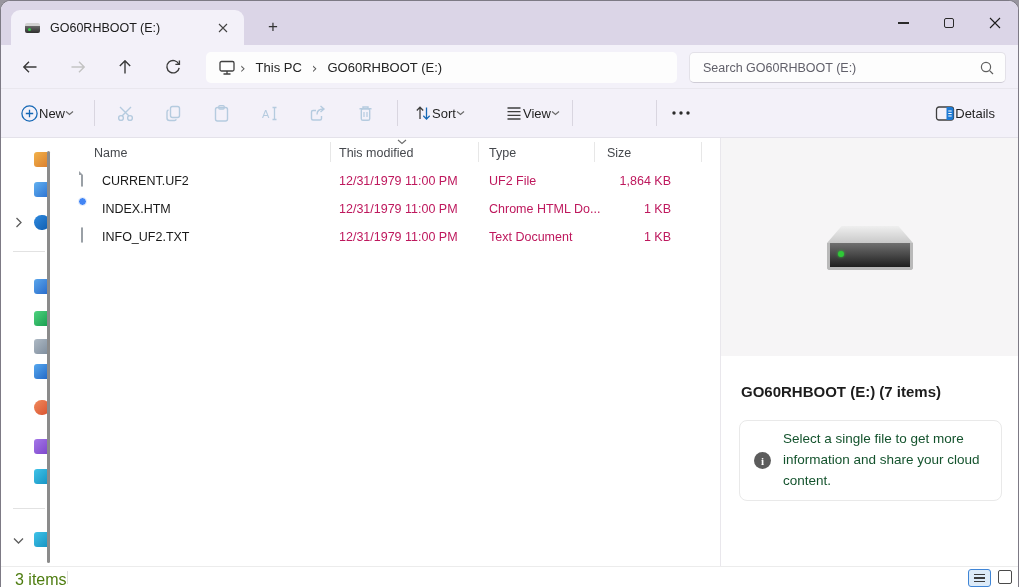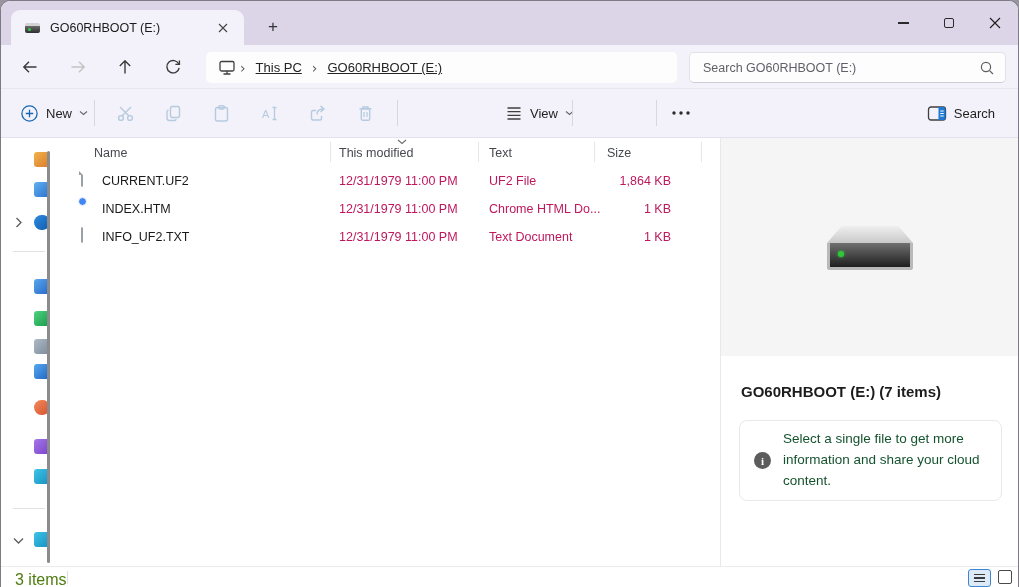--- a/index.html
+++ b/index.html
@@ -21,31 +21,31 @@
   #win-controls { right:0; top:0; height:44px; display:flex; }
   .wc { width:46px; height:44px; display:flex; align-items:center; justify-content:center; }
   .wc-min { width:11px; height:1.4px; background:#2a2a2a; }
   .wc-max { width:10px; height:10px; border:1.4px solid #2a2a2a; border-radius:2px; }
 
   
   #addressbar { left:0; top:44px; width:100%; height:44px; background:#f3f1f9; border-bottom:1px solid #e9e7ee; }
   .navbtn { top:10px; width:32px; height:24px; display:flex; align-items:center; justify-content:center; border-radius:4px; }
   #breadcrumb { left:205px; top:7px; width:471px; height:31px; background:#fdfdfd; border-radius:5px;
                 display:flex; align-items:center; padding:0 12px; }
-  .crumb { font-size:13px; color:#242424; padding:3px 6px; border-radius:4px; white-space:nowrap;text-decoration:underline; }
+  .crumb { font-size:13px; color:#242424; padding:3px 6px; border-radius:4px; white-space:nowrap; }
   .crumb-sep { font-size:14px; color:#5a5a5a; padding:0 4px; font-family:"DejaVu Sans",sans-serif; }
   #searchbox { left:688px; top:7px; width:317px; height:31px; background:#fdfdfd; border:1px solid #e3e1e8;
                border-bottom-color:#cfccd6; border-radius:5px; display:flex; align-items:center; padding:0 10px 0 13px; }
   #searchbox input { border:none; outline:none; background:transparent; flex:1; font-size:12.5px; color:#3a3a3a;
                      font-family:"Liberation Sans","DejaVu Sans",sans-serif; }
   #searchbox input::placeholder { color:#61606a; opacity:1; }
 
   
   #toolbar { left:0; top:88px; width:100%; height:49px; background:#f3f1f9; border-bottom:1px solid #e4e2ea; }
-  .tb-group { top:0; height:48px; display:flex; align-items:center; gap:7px; padding:0 9px; border-radius:5px; }
+  .tb-group { top:0; height:48px; display:flex; align-items:center; padding:0 9px; border-radius:5px; }
   .tb-label { font-size:13px; color:#1f1f1f; }
   .tb-sep { top:11px; width:1px; height:26px; background:#d9d6e0; }
   .tb-iconbtn { top:7px; width:34px; height:34px; display:flex; align-items:center; justify-content:center; border-radius:5px; }
   .chev { display:inline-block; }
 
   
   #sidebar { left:0; top:137px; width:46px; height:428px; background:#ffffff; overflow:hidden; }
   .sb-ic { position:absolute; left:33px; width:16px; height:15px; border-radius:3px; }
   .sb-chev { position:absolute; left:11px; width:12px; height:12px; display:flex; align-items:center; justify-content:center; }
   .sb-div { position:absolute; left:12px; width:32px; height:1px; background:#e2e2e2; }
@@ -224,20 +224,30 @@
     <div class="tb-iconbtn abs" style="left:347px">
       <svg width="19" height="19" viewBox="0 0 19 19">
         <path d="M3.5 4.8 H15.5 M7 4.5 V3 h5 v1.5" fill="none" stroke="#b5cbdf" stroke-width="1.4"></path>
         <rect x="5.3" y="4.8" width="8.4" height="11.5" rx="1.6" fill="none" stroke="#b5cbdf" stroke-width="1.4"></rect>
         <path d="M8 8 v5 M11 8 v5" stroke="#b5cbdf" stroke-width="1.2"></path>
       </svg>
     </div>
 
     <div class="tb-sep abs" style="left:396px"></div>
 
+    <div class="tb-group abs" style="left:404px">
+      <svg width="18" height="18" viewBox="0 0 18 18">
+        <path d="M6 15 V3.5 M2.8 6.5 L6 3.2 L9.2 6.5" fill="none" stroke="#3f3f3f" stroke-width="1.3"></path>
+        <path d="M12.5 3.5 V15 M9.3 11.8 L12.5 15.1 L15.7 11.8" fill="none" stroke="#1668b5" stroke-width="1.3"></path>
+      </svg>
+      <span class="tb-label">Sort</span>
+      <svg class="chev" width="9" height="6" viewBox="0 0 9 6">
+          <path d="M1 1.5 L4.5 4.5 L8 1.5" fill="none" stroke="#6b6b6b" stroke-width="1.2"></path>
+        </svg>
+    </div>
 
     <div class="tb-group abs" style="left:495px">
       <svg width="18" height="18" viewBox="0 0 18 18">
         <path d="M2.5 4 H15.5 M2.5 7.7 H15.5 M2.5 11.4 H15.5 M2.5 15 H15.5" stroke="#3f3f3f" stroke-width="1.3"></path>
       </svg>
       <span class="tb-label">View</span>
       <svg class="chev" width="9" height="6" viewBox="0 0 9 6">
           <path d="M1 1.5 L4.5 4.5 L8 1.5" fill="none" stroke="#6b6b6b" stroke-width="1.2"></path>
         </svg>
     </div>
@@ -254,21 +264,21 @@
           <circle cx="17" cy="3" r="1.7" fill="#2b2b2b"></circle>
       </svg>
     </div>
 
     <div class="tb-group abs" style="right:14px">
       <svg width="20" height="17" viewBox="0 0 20 17">
         <rect x="1.5" y="2" width="17" height="13" rx="2.5" fill="none" stroke="#3f3f3f" stroke-width="1.3"></rect>
         <path d="M11.5 2 H16 a2.5 2.5 0 0 1 2.5 2.5 v8 a2.5 2.5 0 0 1 -2.5 2.5 H11.5 Z" fill="#1e7ad4"></path>
         <path d="M13.3 6 H16.7 M13.3 8.5 H16.7 M13.3 11 H16.7" stroke="#fff" stroke-width="1"></path>
       </svg>
-      <span class="tb-label">Search</span>
+      <span class="tb-label">Details</span>
     </div>
   </div>
 
   <div id="sidebar" class="abs">
     <span class="sb-ic" style="top:14px;  background:linear-gradient(135deg,#f2b24a,#d97b2c)"></span>
     <span class="sb-ic" style="top:44px;  background:linear-gradient(135deg,#62b1f0,#2a6fd0)"></span>
     <span class="sb-chev" style="top:78px">
       <svg width="7" height="11" viewBox="0 0 7 11">
           <path d="M1.5 1 L6 5.5 L1.5 10" fill="none" stroke="#5d5d5d" stroke-width="1.3"></path>
         </svg>
@@ -292,21 +302,21 @@
   </div>
   <div id="sb-scrollbar" class="abs"></div>
 
   <div id="filelist" class="abs">
     <div id="colheaders" class="abs">
       <span class="hdr" style="left:37px">Name</span>
       <svg class="abs" style="left:340px; top:1px" width="10" height="6" viewBox="0 0 10 6">
         <path d="M1 1 L5 4.5 L9 1" fill="none" stroke="#6d6d6d" stroke-width="1.1"></path>
       </svg>
       <span class="hdr" style="left:282px">This modified</span>
-      <span class="hdr" style="left:432px">Text</span>
+      <span class="hdr" style="left:432px">Type</span>
       <span class="hdr" style="left:550px">Size</span>
       <span class="colsep" style="left:273px"></span>
       <span class="colsep" style="left:421px"></span>
       <span class="colsep" style="left:537px"></span>
       <span class="colsep" style="left:644px"></span>
     </div>
 
     <div class="frow" style="top:29px">
       <span class="ficon"><span class="ic-file fold"></span></span>
       <span class="fcell fname" style="left:45px">CURRENT.UF2</span>

